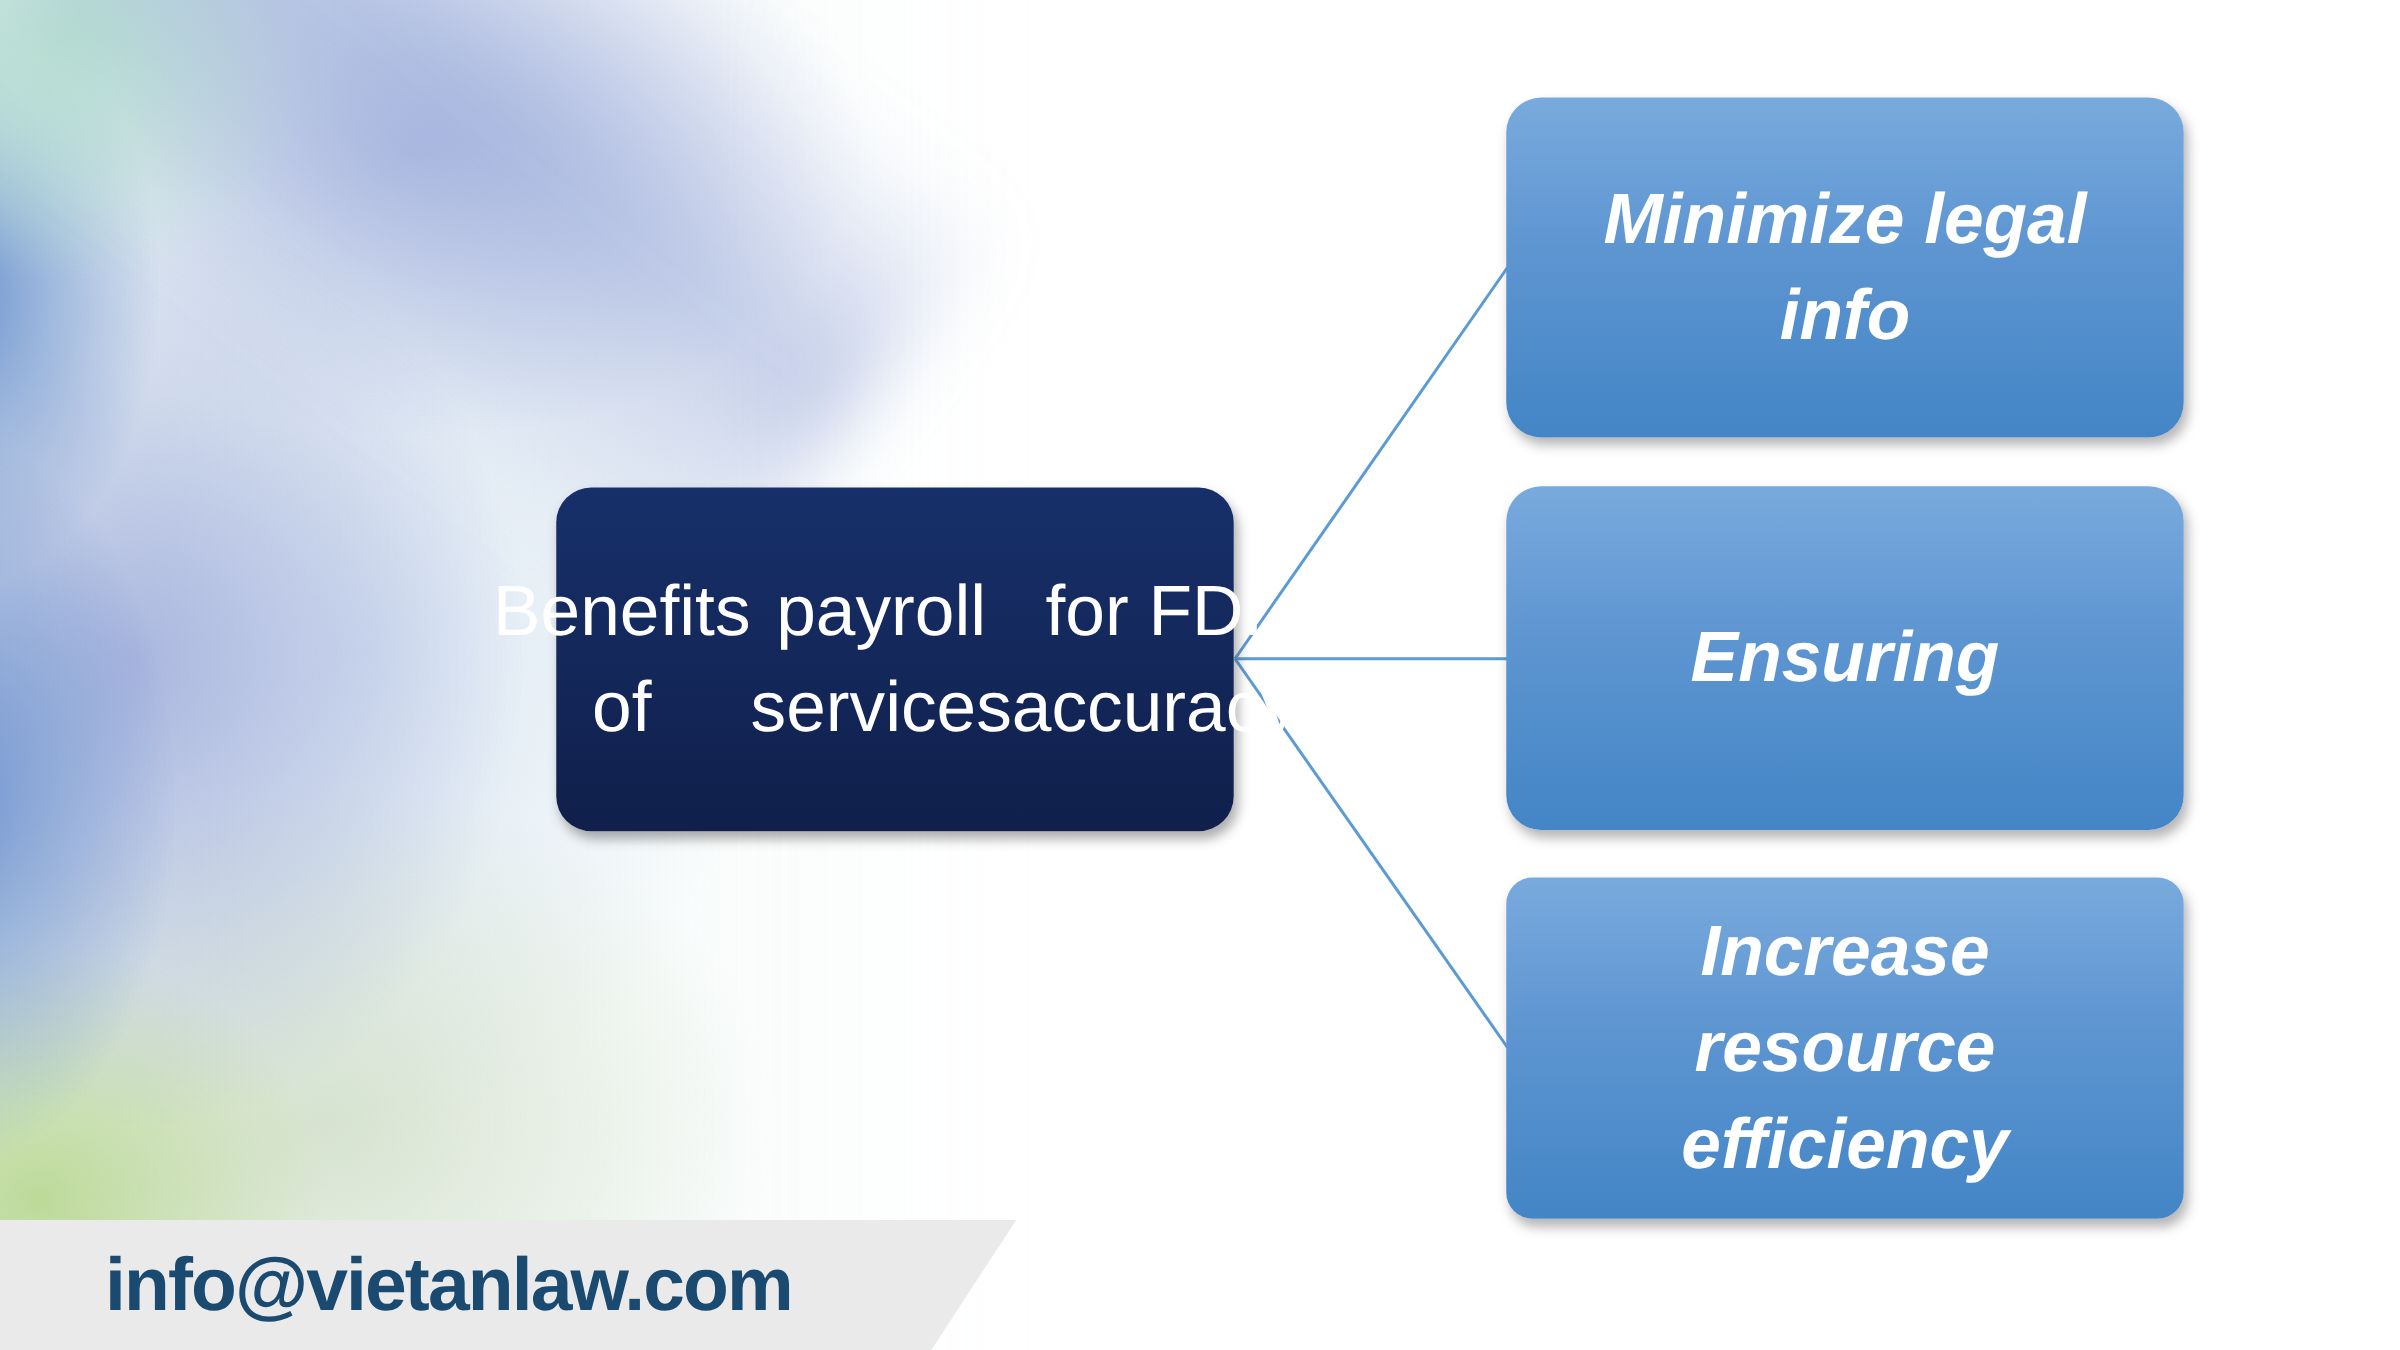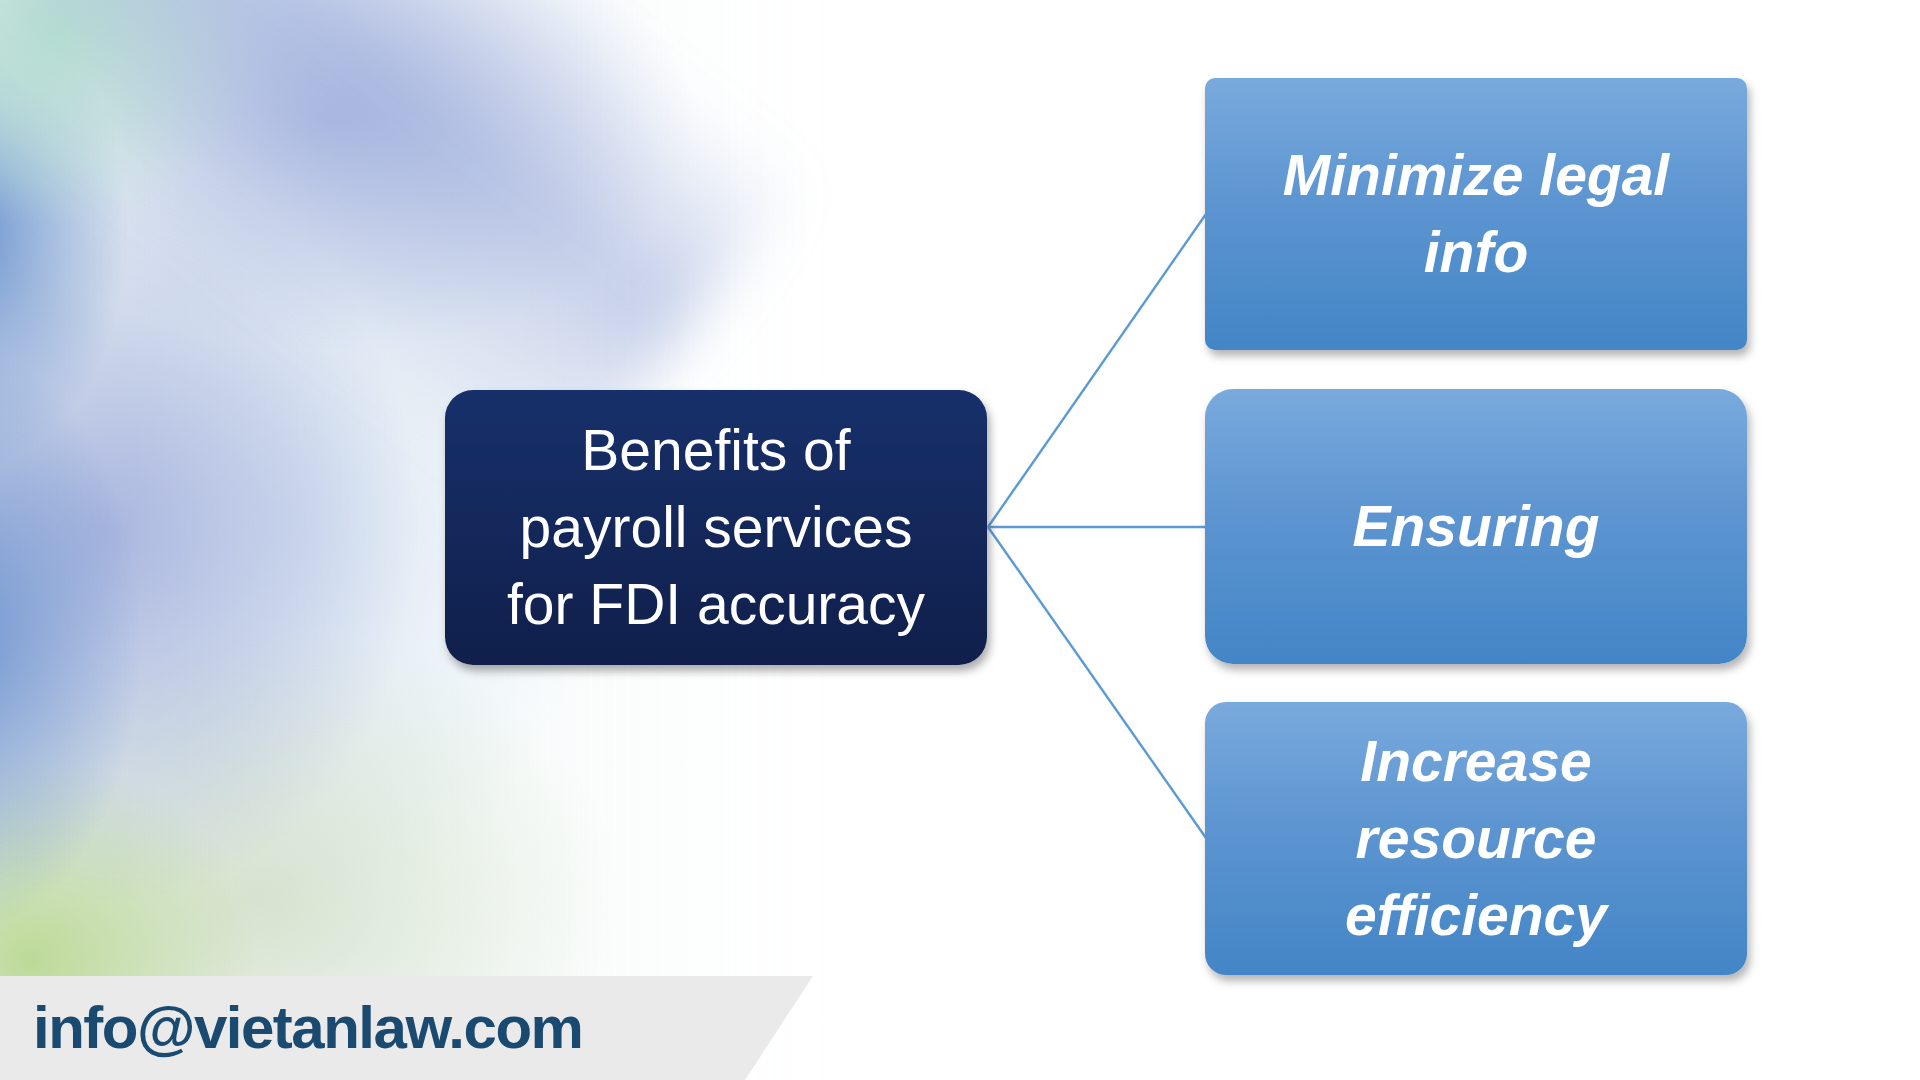--- a/index.html
+++ b/index.html
@@ -37,46 +37,46 @@
   
   .connectors { position:absolute; inset:0; width:1920px; height:1080px; }
   .connector-line { stroke:var(--connector-color,#5B9BD5); stroke-width:2.4; fill:none; }
 
   
   .center-box {
     position:absolute; left:445px; top:390px; width:542px; height:275px;
     border-radius:28px;
     background:linear-gradient(180deg, var(--center-box-top,#17306A) 0%, var(--center-box-bottom,#101F4B) 100%);
     box-shadow:3px 6px 9px rgba(70,70,70,0.45);
-    display:flex; flex-direction:column; justify-content:center; align-items:center;
+    display:flex; flex-direction:row; justify-content:center; align-items:center;
     color:#ffffff; font-size:57px; line-height:77px; text-align:center;
   }
 
   
   .benefit-box {
     position:absolute; left:1205px; width:542px;
     border-radius:28px;
     background:linear-gradient(180deg, var(--benefit-top,#79AADD) 0%, #5D95D1 45%, var(--benefit-bottom,#4385C6) 100%);
     box-shadow:3px 6px 9px rgba(90,90,90,0.45);
     display:flex; flex-direction:column; justify-content:center; align-items:center;
     color:#ffffff; font-size:57px; line-height:77px; font-weight:bold; font-style:italic; text-align:center;
   }
-  .benefit-1 { top:78px;  height:272px;border-radius:10px; }
+  .benefit-1 { top:78px;  height:272px; }
   .benefit-2 { top:389px; height:275px;gap:16px; }
   .benefit-3 { top:702px; height:273px;border-radius:21px; }
 
   
   .footer-bar {
     position:absolute; left:0; top:976px; width:820px; height:104px;
     background:var(--footer-bg,#EAEAEA);
     clip-path:polygon(0 0, 813px 0, 745px 104px, 0 104px);
     display:flex; align-items:center;
   }
   .footer-email {
-    padding-left:33px;
+    padding-left:84px;
     color:var(--email-color,#1B4A70);
     font-size:60px; font-weight:bold; letter-spacing:-1.5px;
     line-height:104px; white-space:nowrap;
   }
 </style>
 </head>
 <body>
 
 <div class="slide">
 

